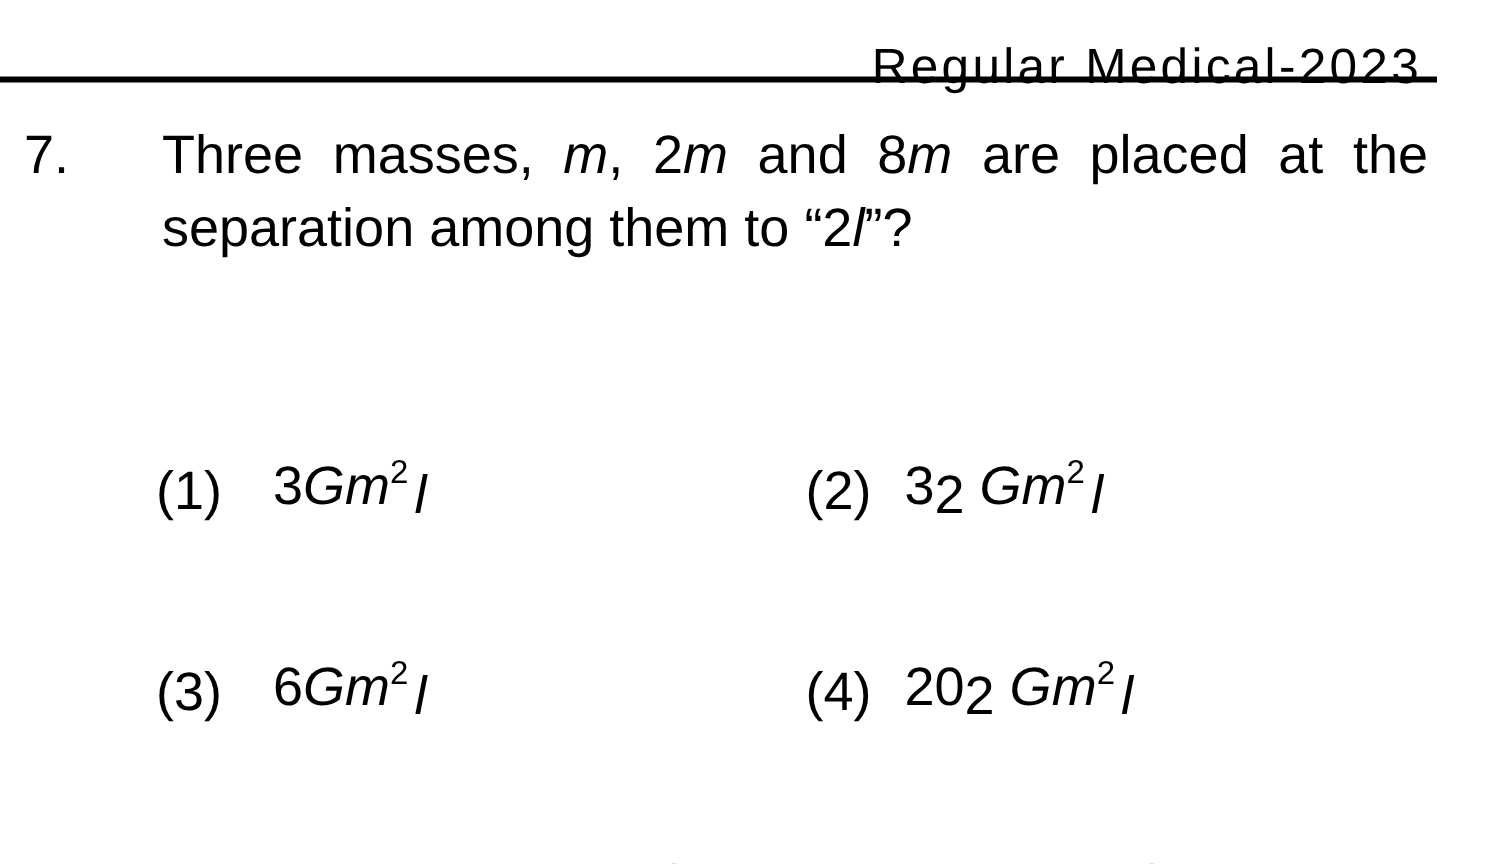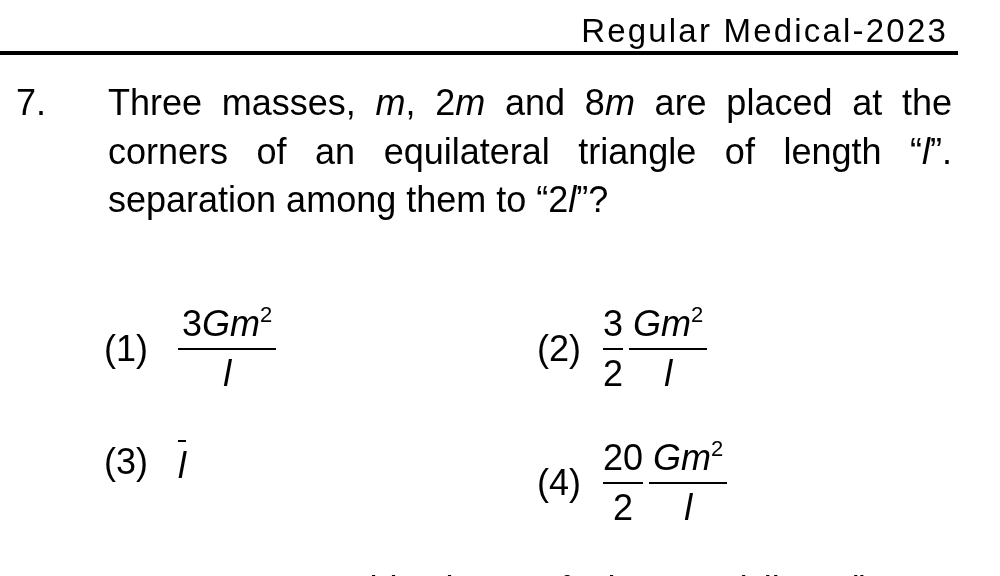--- a/index.html
+++ b/index.html
@@ -11,21 +11,21 @@
       width: 1000px;
       height: 576px;
       overflow: hidden;
       position: relative;
       font-family: "Liberation Sans", sans-serif;
       color: #000000;
     }
     .header-title {
       position: absolute;
       right: 52px;
-      top: 11px;
+      top: 24px;
       font-size: 33px;
       letter-spacing: 2.2px;
       line-height: 40px;
     }
     .header-rule {
       position: absolute;
       left: 0;
       top: 51px;
       width: 958px;
       height: 4px;
@@ -62,21 +62,21 @@
       display: flex;
       align-items: center;
       font-size: 36px;
     }
     .opt-label {
       display: inline-block;
       margin-right: 30px;
     }
     .frac {
       display: inline-flex;
-      flex-direction: column;
+      flex-direction: row;
       align-items: center;
       line-height: 1;
       text-align: center;
     }
     .frac .num {
       padding: 0 2px 6px 2px;
       white-space: nowrap;
     }
     .frac .bar {
       height: 2px;
@@ -117,21 +117,20 @@
 
 <div>
 
   <div class="header-title">Regular Medical-2023</div>
   <div class="header-rule"></div>
 
   <div class="q-number">7.</div>
 
   <div class="q-text">
     <span class="line"><span>Three masses, </span><i>m</i><span>, 2</span><i>m</i><span> and 8</span><i>m</i><span> are placed at the</span></span>
-    <span class="line"><span>corners of an equilateral triangle of length “</span><i>l</i><span>”.</span></span>
     <span class="line last"><span>separation among them to “2</span><i>l</i><span>”?</span></span>
   </div>
 
   <div class="option" style="left:104px; top:306px;">
     <span class="opt-label">(1)</span>
     <span class="frac main">
       <span class="num"><span>3</span><i>G</i><i>m</i><sup>2</sup></span>
       <span class="bar"></span>
       <span class="den"><i>l</i></span>
     </span>
@@ -147,20 +146,21 @@
     <span class="frac main">
       <span class="num"><i>G</i><i>m</i><sup>2</sup></span>
       <span class="bar"></span>
       <span class="den"><i>l</i></span>
     </span>
   </div>
 
   <div class="option" style="left:104px; top:440px;">
     <span class="opt-label">(3)</span>
     <span class="frac main">
+      <span class="num"><span>6</span><i>G</i><i>m</i><sup>2</sup></span>
       <span class="bar"></span>
       <span class="den"><i>l</i></span>
     </span>
   </div>
 
   <div class="option" style="left:537px; top:440px;">
     <span class="opt-label" style="margin-right:22px;">(4)</span>
     <span class="frac small">
       <span class="num">20</span>
       <span class="bar"></span>

